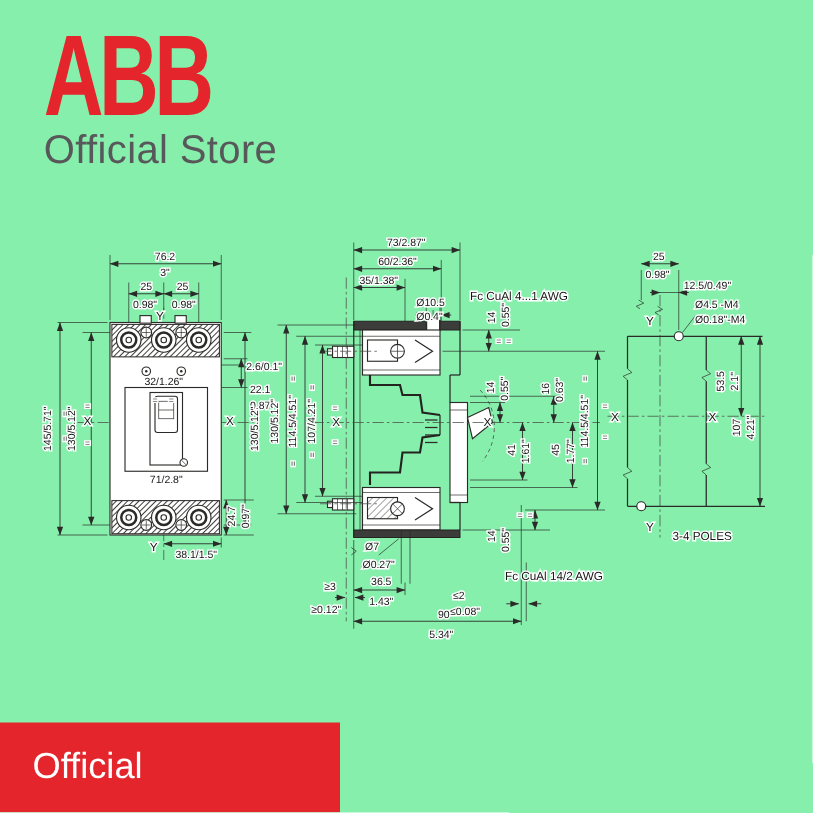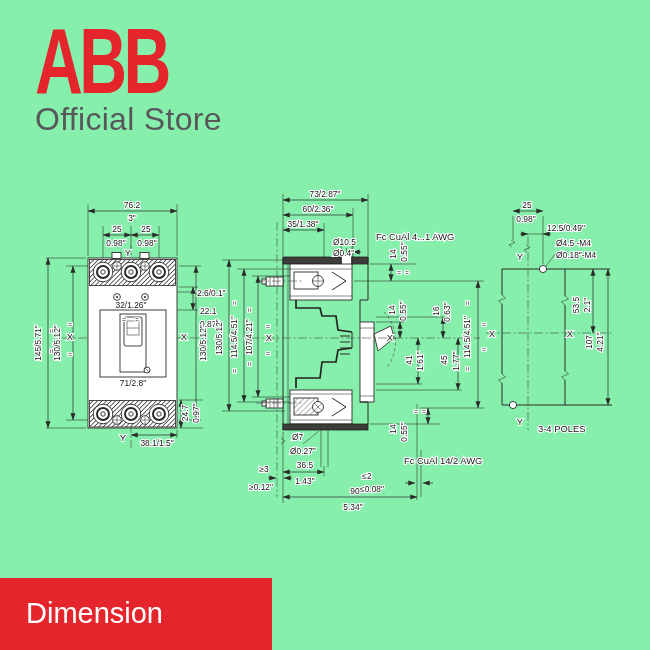--- a/index.html
+++ b/index.html
@@ -370,15 +370,15 @@
       <text class="d" x="579" y="305" text-anchor="middle" transform="rotate(-90 579 305)">53.5</text>
       <text class="d" x="590" y="305" text-anchor="middle" transform="rotate(-90 590 305)">2.1"</text>
       <text class="d" x="592" y="342" text-anchor="middle" transform="rotate(-90 592 342)">107</text>
       <text class="d" x="603" y="342" text-anchor="middle" transform="rotate(-90 603 342)">4.21"</text>
       <text class="ax" x="520" y="425" text-anchor="middle">Y</text>
       <text class="an" x="538" y="432">3-4 POLES</text>
     </g>
   </svg>
 
   <div id="banner">
-    <span>Dimension</span>
+    <span>Official</span>
   </div>
 </div>
 
 </body></html>

